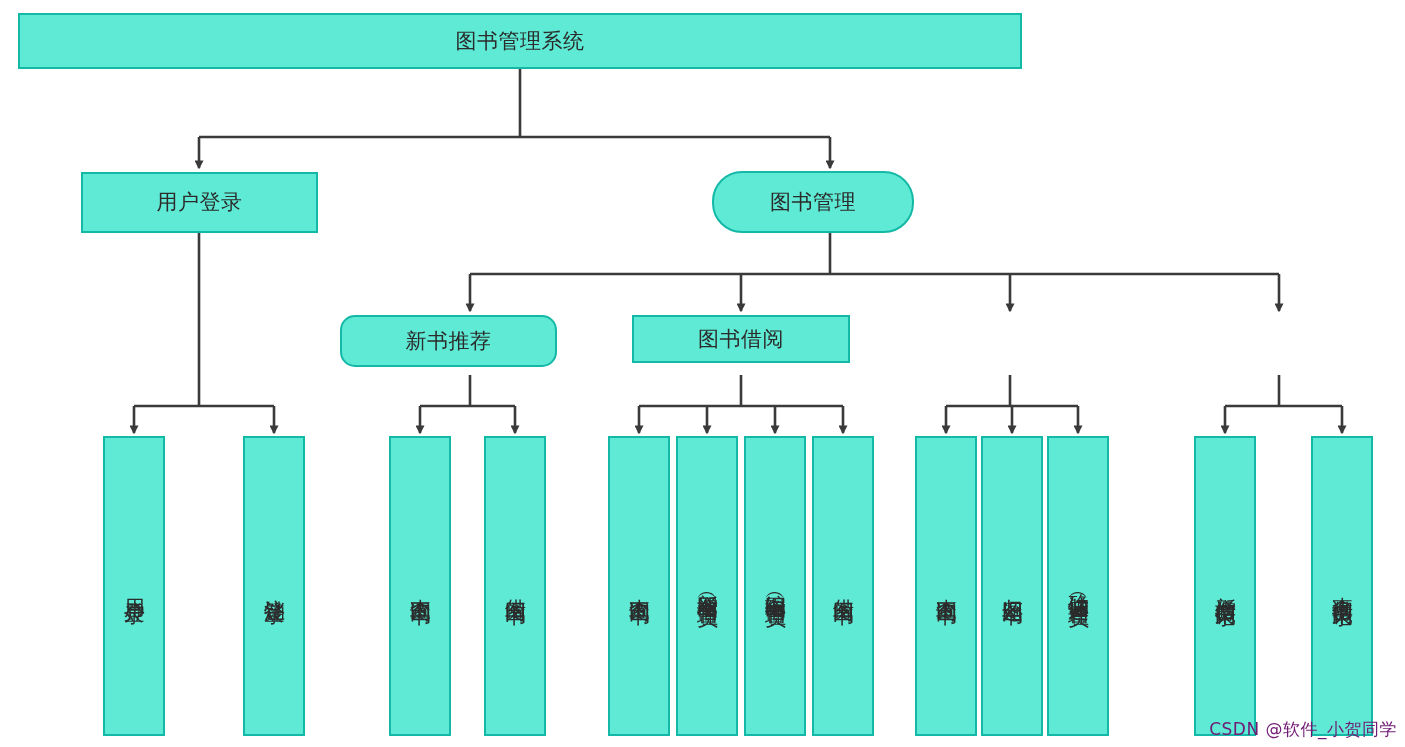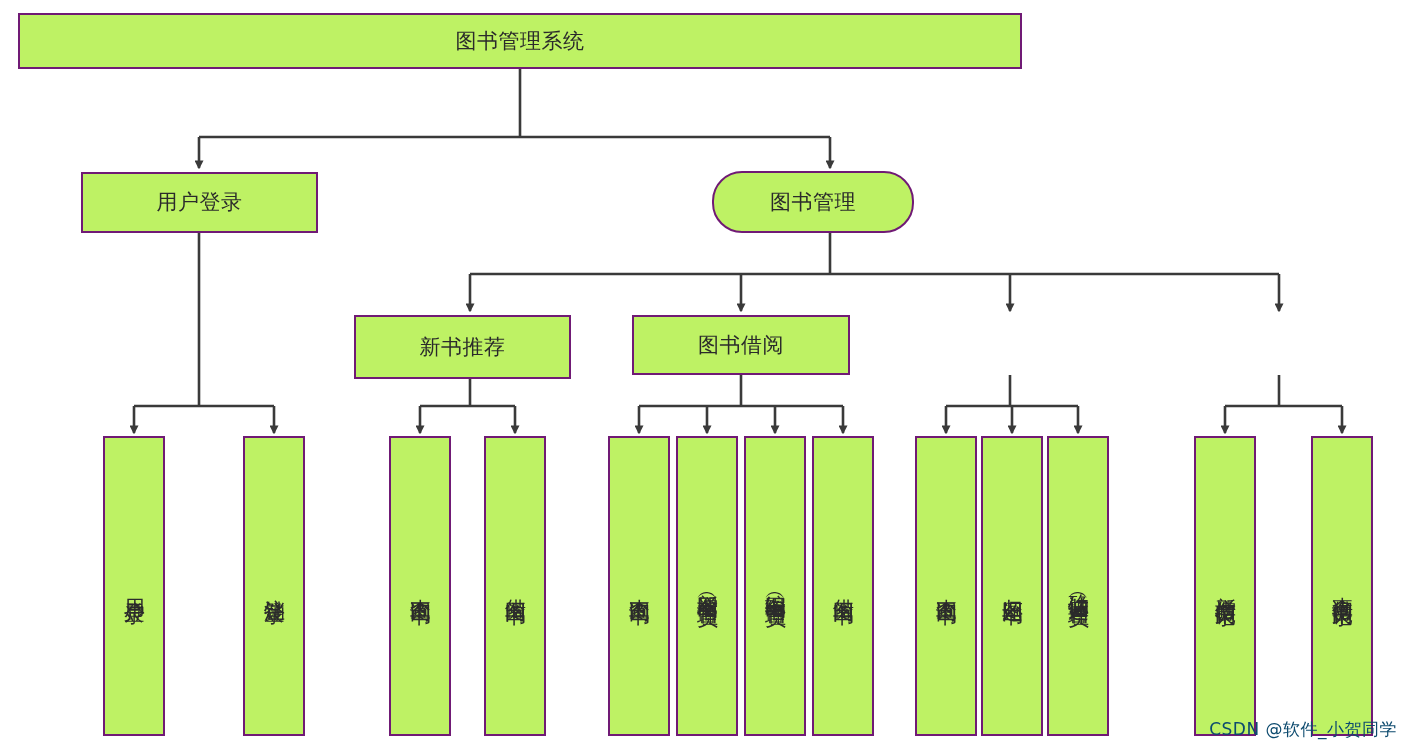--- a/index.html
+++ b/index.html
@@ -28,22 +28,22 @@
   .node-layer {
     position: absolute;
     left: 0;
     top: 0;
     width: 1405px;
     height: 747px;
   }
   .node {
     position: absolute;
     box-sizing: border-box;
-    background: #bef264;
-    border: 2px solid #701a75;
+    background: #5eead4;
+    border: 2px solid #14b8a6;
     display: flex;
     align-items: center;
     justify-content: center;
   }
   .node .node-label {
     color: #2b2b2b;
     font-size: 21px;
     line-height: 1.25;
     letter-spacing: 0.5px;
     text-align: center;
@@ -61,21 +61,21 @@
     line-height: 1.18;
     letter-spacing: 2px;
     white-space: normal;
     max-height: 100%;
   }
   .watermark {
     position: absolute;
     right: 8px;
     bottom: 6px;
     font-size: 17px;
-    color: #0c4a6e;
+    color: #701a75;
     letter-spacing: 0.5px;
     white-space: nowrap;
     user-select: none;
   }
 </style>
 </head>
 <body>
 
 <div id="canvas">
 
@@ -139,25 +139,25 @@
     </div>
 
     <div class="node" style="left:81px; top:172px; width:237px; height:61px;">
       <span class="node-label">用户登录</span>
     </div>
 
     <div class="node" style="left:712px; top:171px; width:202px; height:62px;border-radius:30px;">
       <span class="node-label">图书管理</span>
     </div>
 
-    <div class="node" style="left:354px; top:315px; width:217px; height:64px;">
+    <div class="node" style="left:340px; top:315px; width:217px; height:52px;border-radius:15px;">
       <span class="node-label">新书推荐</span>
     </div>
 
-    <div class="node" style="left:632px; top:315px; width:218px; height:60px;">
+    <div class="node" style="left:632px; top:315px; width:218px; height:48px;">
       <span class="node-label">图书借阅</span>
     </div>
 
 
 
     <div class="node vertical" style="left:103px; top:436px; width:62px; height:300px;">
       <span class="node-label">用户登录</span>
     </div>
 
     <div class="node vertical" style="left:243px; top:436px; width:62px; height:300px;">

